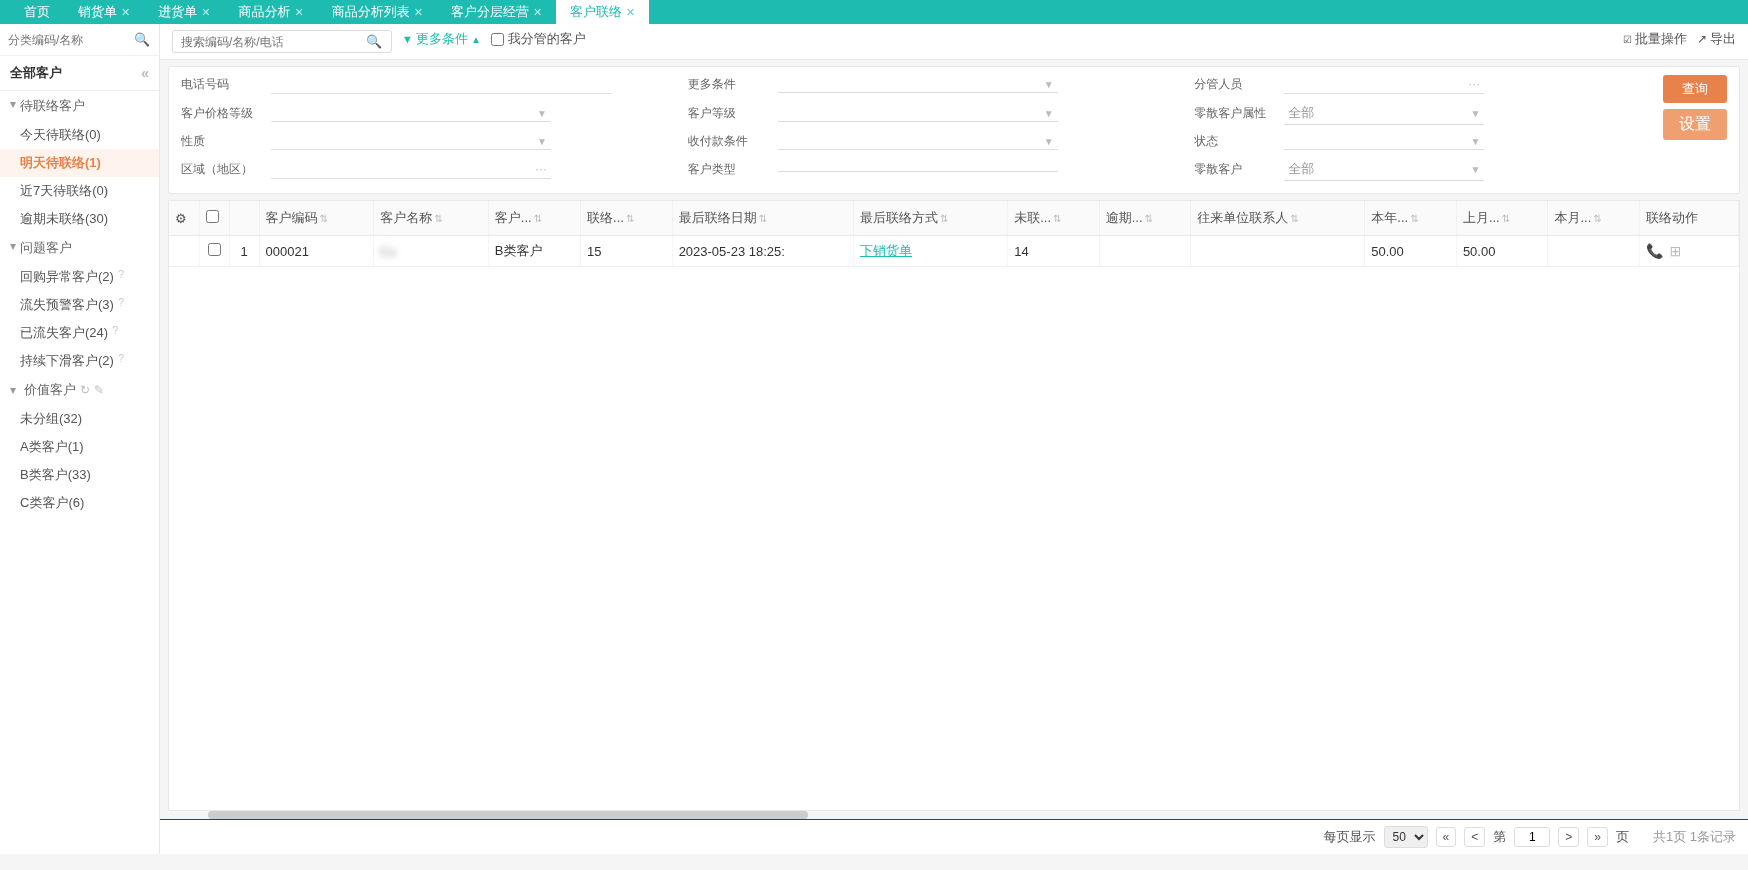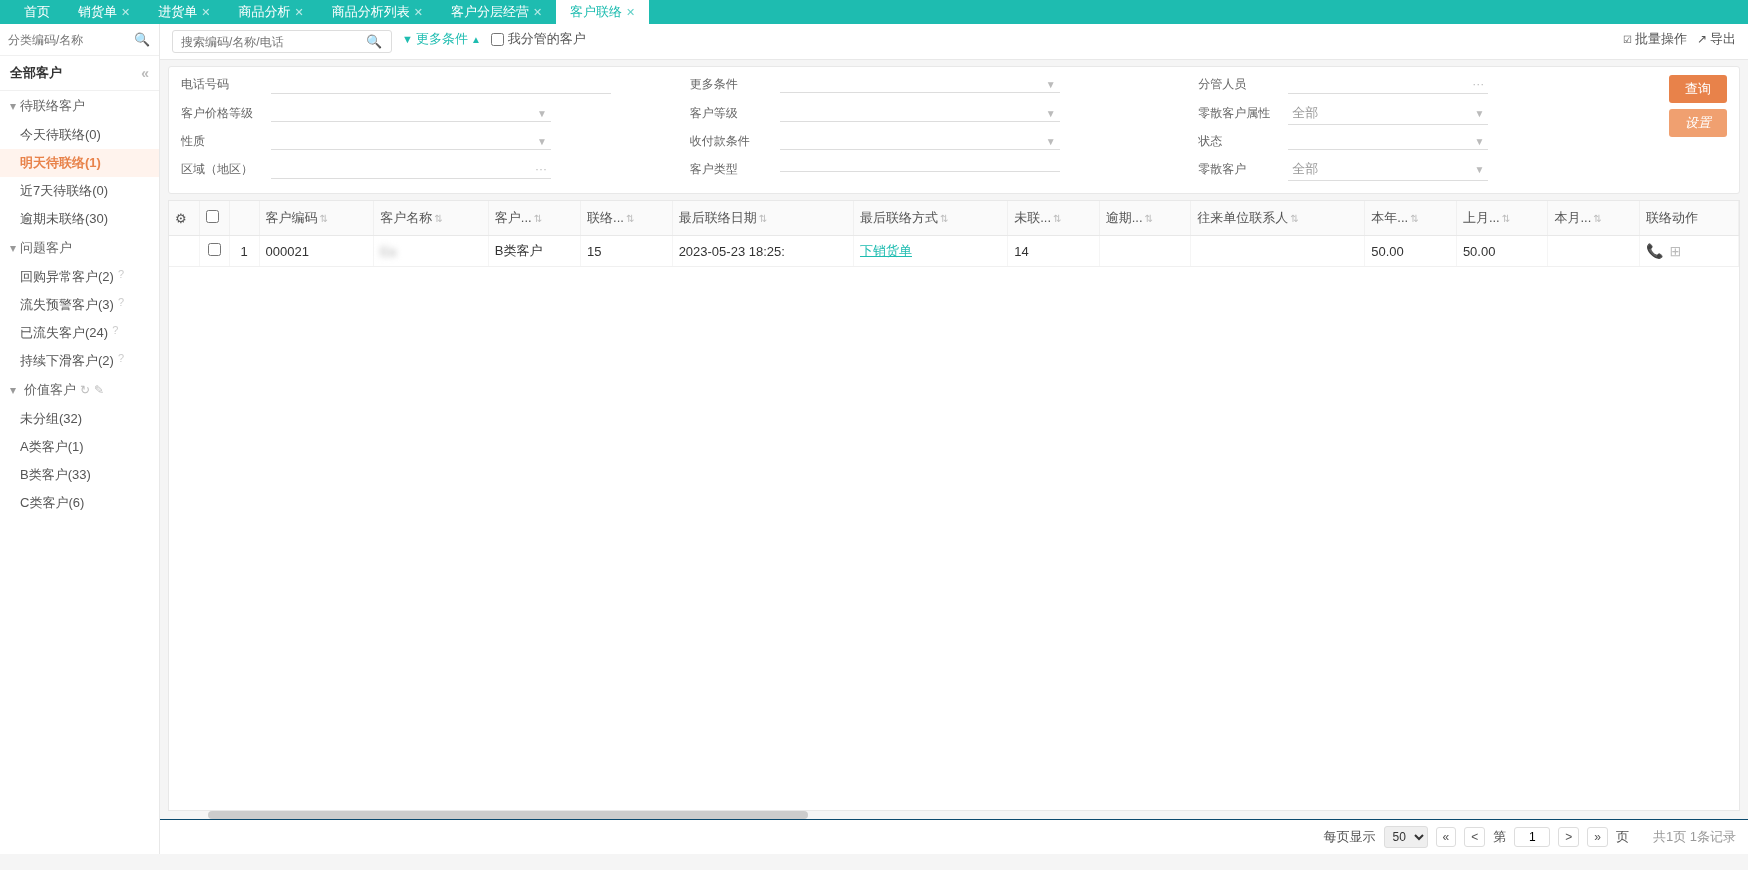--- a/index.html
+++ b/index.html
@@ -75,21 +75,20 @@
       color: #333;
       border-bottom: 1px solid #f0f0f0;
     }
     .sidebar-collapse-btn { color: #bbb; cursor: pointer; font-size: 14px; }
 
     .sidebar-section-title {
       padding: 6px 10px;
       color: #666;
       font-size: 12px;
       display: flex;
-      align-items: center;
     }
     .sidebar-section-title::before { content: '▾'; margin-right: 4px; color: #999; }
 
     .sidebar-item {
       padding: 5px 10px 5px 20px;
       color: #555;
       cursor: pointer;
       font-size: 12px;
       display: flex;
     }
@@ -233,24 +232,23 @@
       margin-left: 10px;
       text-align: center;
     }
     .settings-btn {
       background: #f0a070;
       color: white;
       border: none;
       padding: 5px 16px;
       border-radius: 3px;
       cursor: pointer;
-      font-size: 13px;
+      font-size: 16px;
       margin-top: 6px;
       margin-left: 10px;
-      font-style: italic;
     }
     .filter-actions {
       display: flex;
       flex-direction: column;
       margin-left: 8px;
     }
 
     
     .table-wrap {
       flex: 1;

